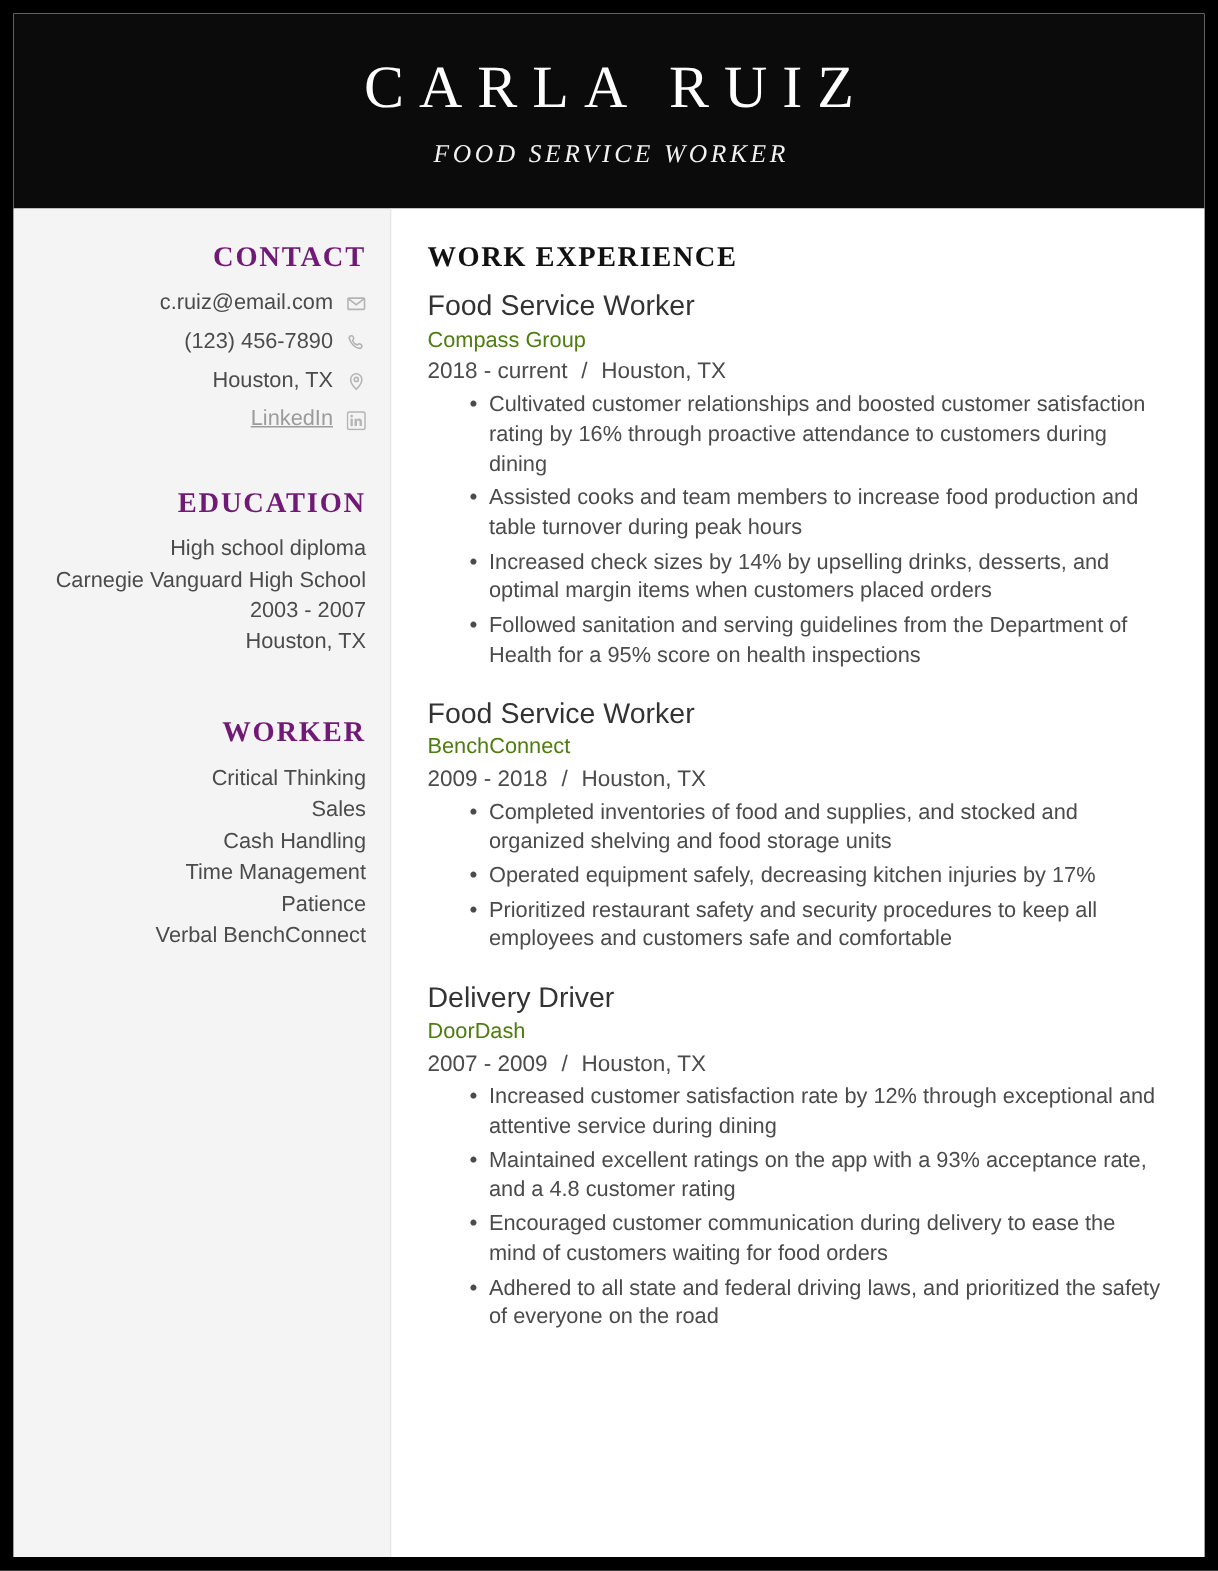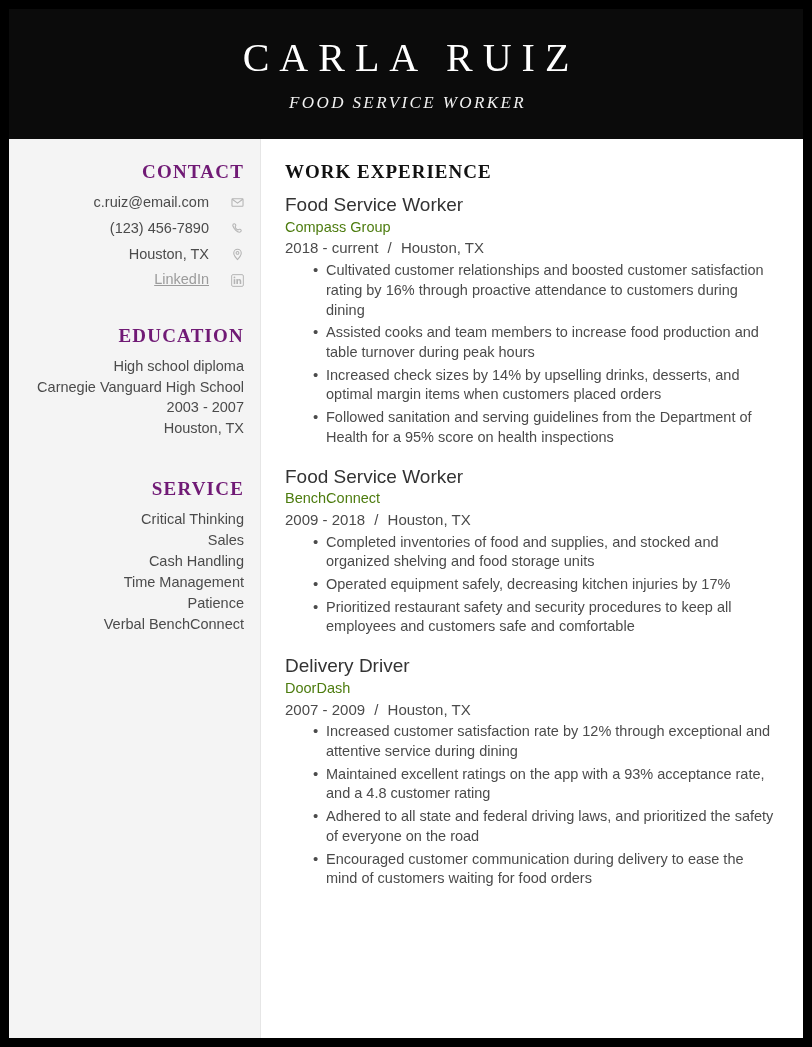--- a/index.html
+++ b/index.html
@@ -81,21 +81,21 @@
     color: #701a75;
     margin: 0 0 9px 0;
   }
   .side-block { margin-bottom: 34px; }
   .side-block.education-block { margin-bottom: 40px; }
 
   .contact-row {
     display: flex;
     justify-content: flex-end;
     align-items: center;
-    gap: 22px;
+    gap: 9px;
     margin-bottom: 4px;
   }
   .contact-text {
     font-size: 14.5px;
     color: #4b4b4b;
     line-height: 1.5;
   }
   .contact-text.link {
     color: #9b9b9b;
     text-decoration: underline;
@@ -234,21 +234,21 @@
 
       <section class="side-block education-block">
         <h2 class="side-heading">EDUCATION</h2>
         <div class="side-line">High school diploma</div>
         <div class="side-line">Carnegie Vanguard High School</div>
         <div class="side-line">2003 - 2007</div>
         <div class="side-line">Houston, TX</div>
       </section>
 
       <section class="side-block">
-        <h2 class="side-heading">SERVICE</h2>
+        <h2 class="side-heading">WORKER</h2>
         <div class="skill-line">Critical Thinking</div>
         <div class="skill-line">Sales</div>
         <div class="skill-line">Cash Handling</div>
         <div class="skill-line">Time Management</div>
         <div class="skill-line">Patience</div>
         <div class="skill-line">Verbal BenchConnect</div>
       </section>
 
     </aside>
 
@@ -290,20 +290,20 @@
         <div class="job-title">Delivery Driver</div>
         <div class="job-company">DoorDash</div>
         <div class="job-meta">
           <span>2007 - 2009</span>
           <span class="sep">/</span>
           <span>Houston, TX</span>
         </div>
         <ul class="bullets">
           <li>Increased customer satisfaction rate by 12% through exceptional and attentive service during dining</li>
           <li>Maintained excellent ratings on the app with a 93% acceptance rate, and a 4.8 customer rating</li>
+          <li>Encouraged customer communication during delivery to ease the mind of customers waiting for food orders</li>
           <li>Adhered to all state and federal driving laws, and prioritized the safety of everyone on the road</li>
-          <li>Encouraged customer communication during delivery to ease the mind of customers waiting for food orders</li>
         </ul>
       </div>
 
     </main>
   </div>
 </div>
 
 </body></html>

